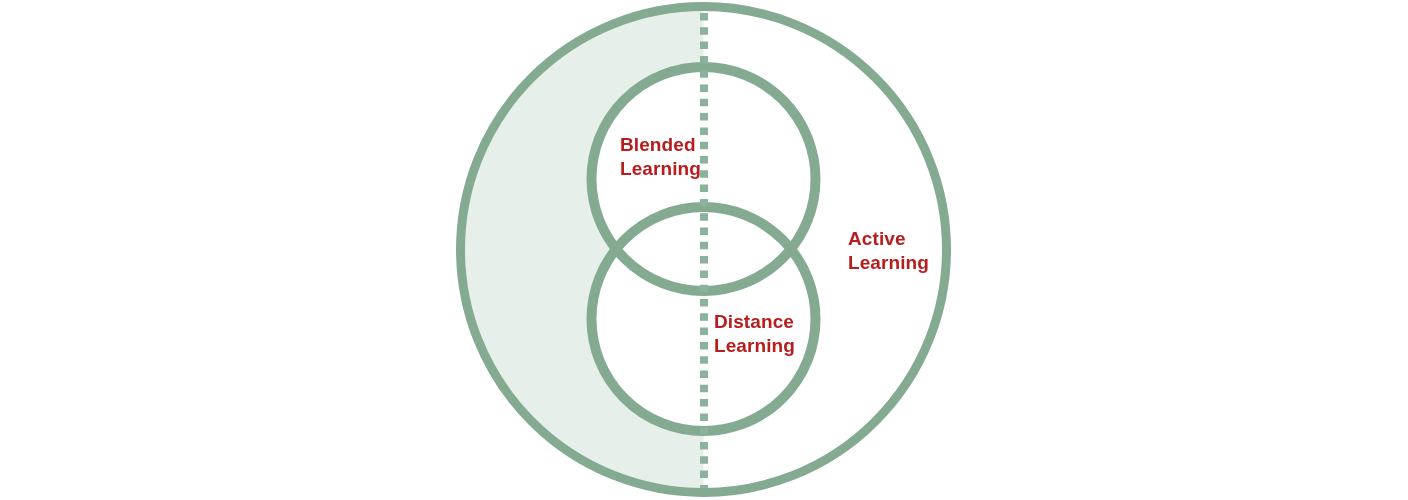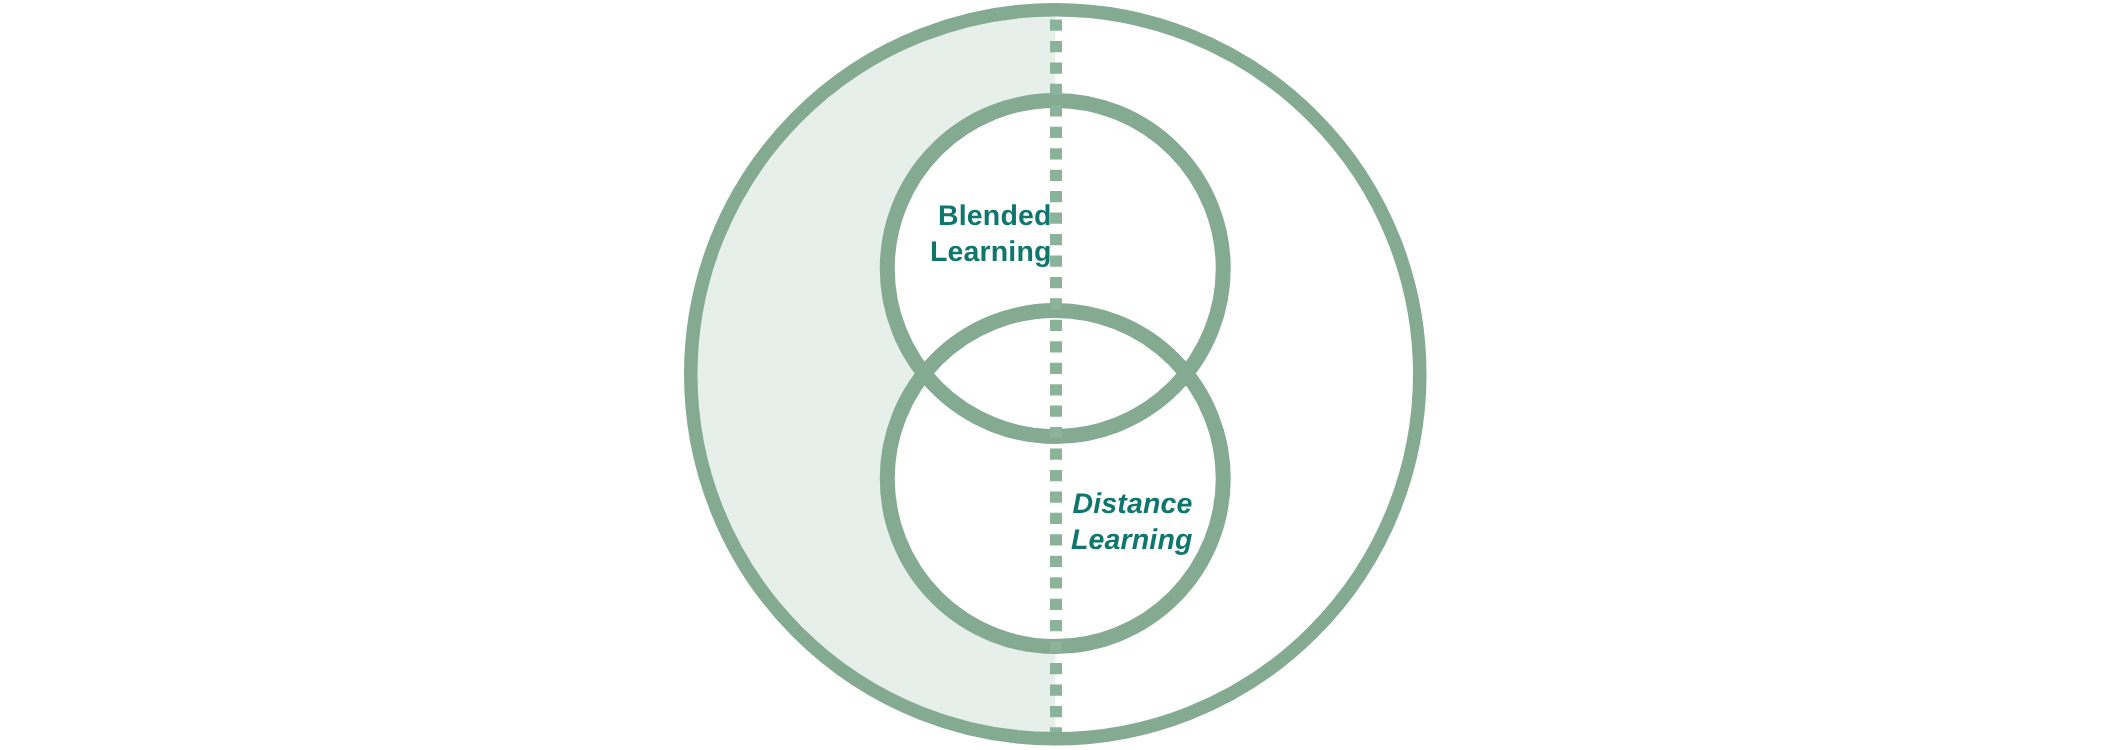--- a/index.html
+++ b/index.html
@@ -22,28 +22,28 @@
     top: 0;
     display: block;
   }
   .label {
     position: absolute;
     width: min-content;
     font-size: 19px;
     line-height: 24px;
     font-weight: 700;
     letter-spacing: 0.1px;
-    color: #0f766e;
+    color: #b91c1c;
     white-space: normal;
-    text-align: right;
+    text-align: left;
     user-select: none;
   }
   .label.passive  { left: 487px; top: 227px; }
   .label.blended  { left: 620px; top: 133px; }
-  .label.distance { left: 714px; top: 325px; font-style: italic; }
+  .label.distance { left: 714px; top: 310px; }
   .label.active   { left: 848px; top: 227px; }
 </style>
 </head>
 <body>
 
 <div class="stage">
 
   <svg width="1408" height="500" viewBox="0 0 1408 500">
 
     <path d="M 703.5 6.5 A 243 243 0 0 0 703.5 492.5 Z" fill="#e6efe9"></path>
@@ -57,14 +57,15 @@
     <circle cx="703.5" cy="249.5" r="243" fill="none" stroke-width="9" stroke="#84ab92"></circle>
 
     <line x1="704" y1="13" x2="704" y2="488" stroke-width="8" stroke-dasharray="7.5 6.8" stroke-linecap="butt" stroke="#8bb29a"></line>
   </svg>
 
 
   <div class="label blended">Blended Learning</div>
 
   <div class="label distance">Distance Learning</div>
 
+  <div class="label active">Active Learning</div>
 
 </div>
 
 </body></html>

